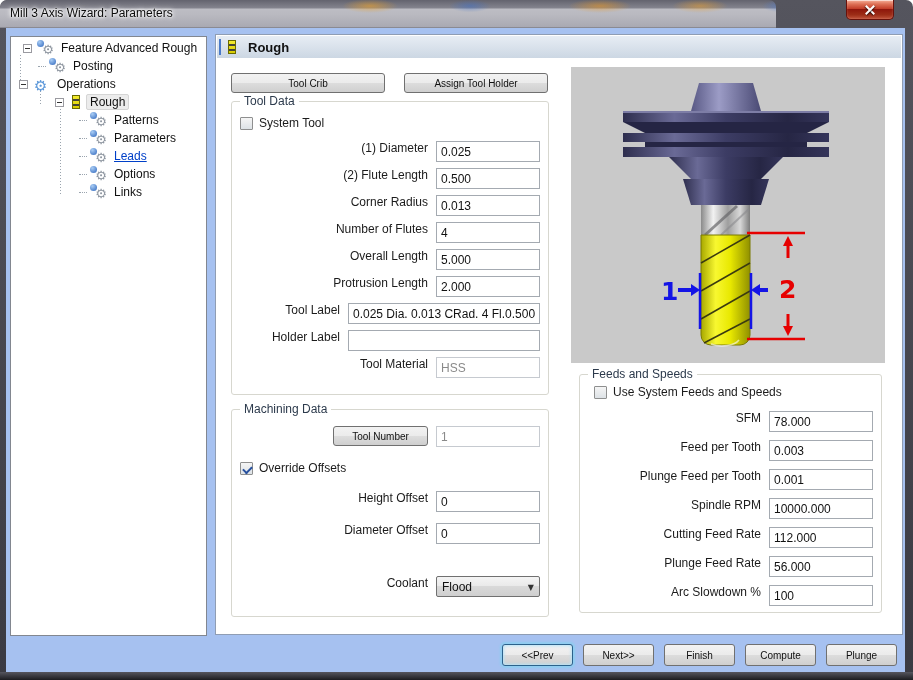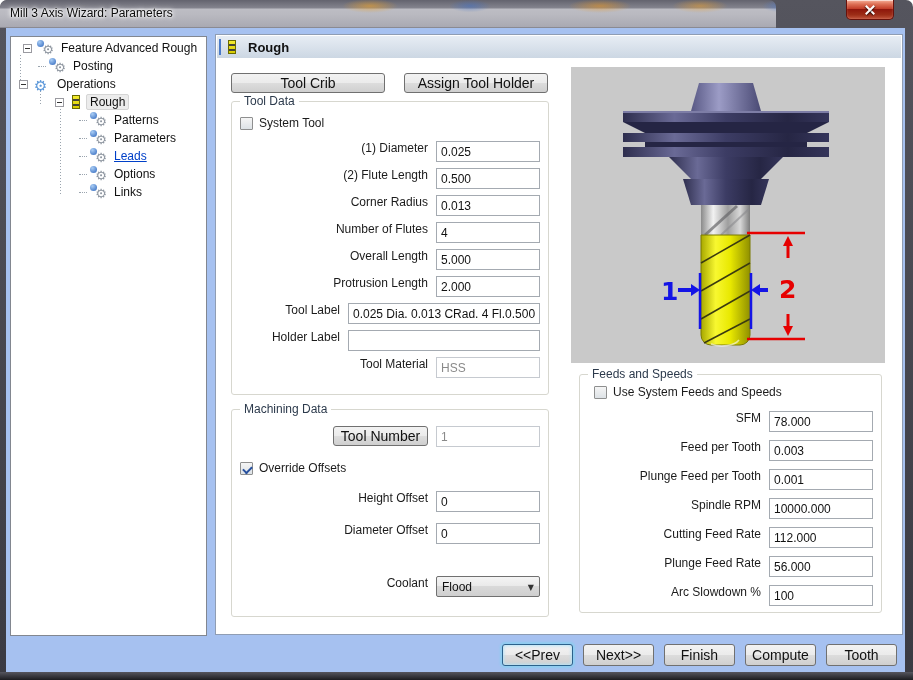--- a/index.html
+++ b/index.html
@@ -59,21 +59,21 @@
   .vdots { position:absolute; width:1px; background:repeating-linear-gradient(to bottom,#9aa4ae 0 1px,transparent 1px 3px); }
 
   
   .mainpanel { position:absolute; left:209px; top:6px; width:688px; height:601px;
     background:#fff; border:1px solid #8f9db3; }
   .phead { position:absolute; left:1px; top:1px; width:684px; height:22px;
     background:linear-gradient(#e7edf4,#ccd7e3); display:flex; align-items:center; }
   .phead-accent { width:2px; height:16px; background:#4a7ac8; margin:0 4px 0 2px; }
   .phead-title { font-size:13px; font-weight:bold; color:#111; margin-left:6px; }
 
-  .btn { display:flex; align-items:center; justify-content:center; font-size:14px; color:#111;
+  .btn { display:flex; align-items:center; justify-content:center; font-size:10px; color:#111;
     border:1px solid #707070; border-radius:3px;
     background:linear-gradient(to bottom,#f2f2f2 0%,#ebebeb 50%,#dddddd 50%,#cfcfcf 100%);
     cursor:default; }
   .btn-toolcrib { position:absolute; left:15px; top:38px; width:154px; height:20px; }
   .btn-assign  { position:absolute; left:188px; top:38px; width:144px; height:20px; }
 
   .gbox { position:absolute; border:1px solid #d7d7cf; border-radius:3px; }
   .gbox-title { position:absolute; left:8px; top:-8px; background:#fff; padding:0 4px;
     font-size:12px; color:#2c3a4c; white-space:nowrap; }
   .gb-tooldata  { left:15px;  top:66px;  width:318px; height:294px; }
@@ -357,18 +357,18 @@
           <input class="tb" value="100" style="">
         </div>
       </div>
     </div>
 
     <div class="footer">
       <div class="btn focused">&lt;&lt;Prev</div>
       <div class="btn">Next&gt;&gt;</div>
       <div class="btn">Finish</div>
       <div class="btn">Compute</div>
-      <div class="btn">Tooth</div>
+      <div class="btn">Plunge</div>
     </div>
   </div>
 
   <div class="frame-bottom"></div>
 </div>
 
 </body></html>

